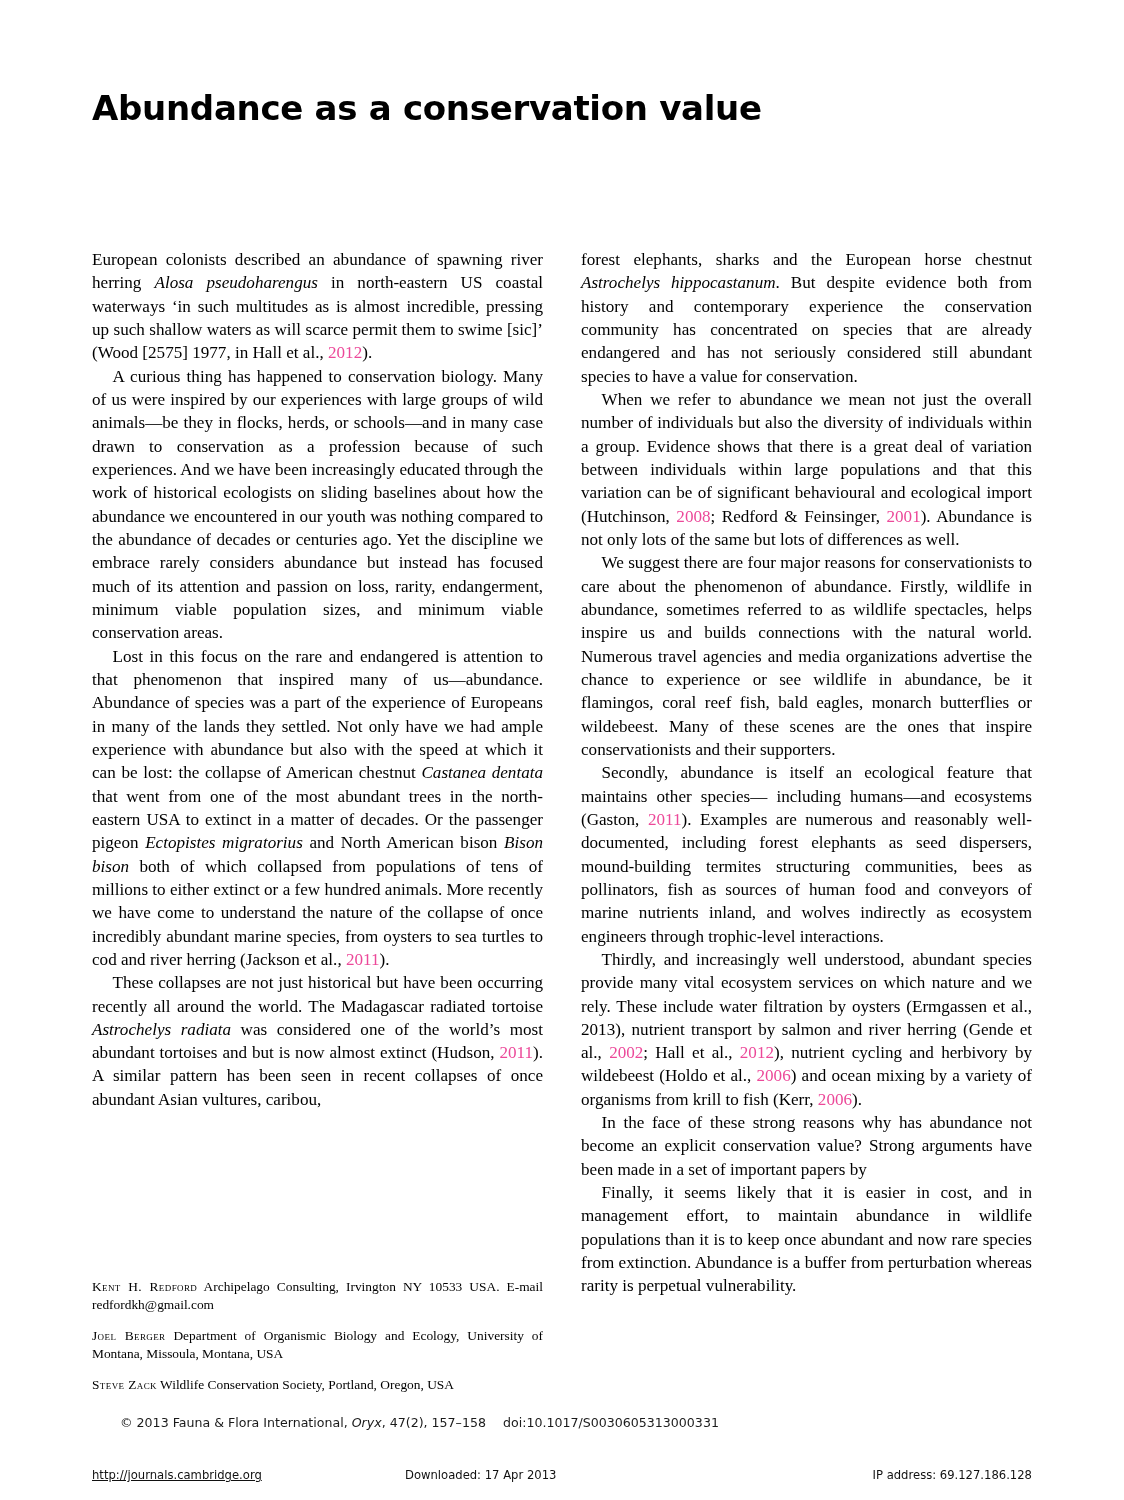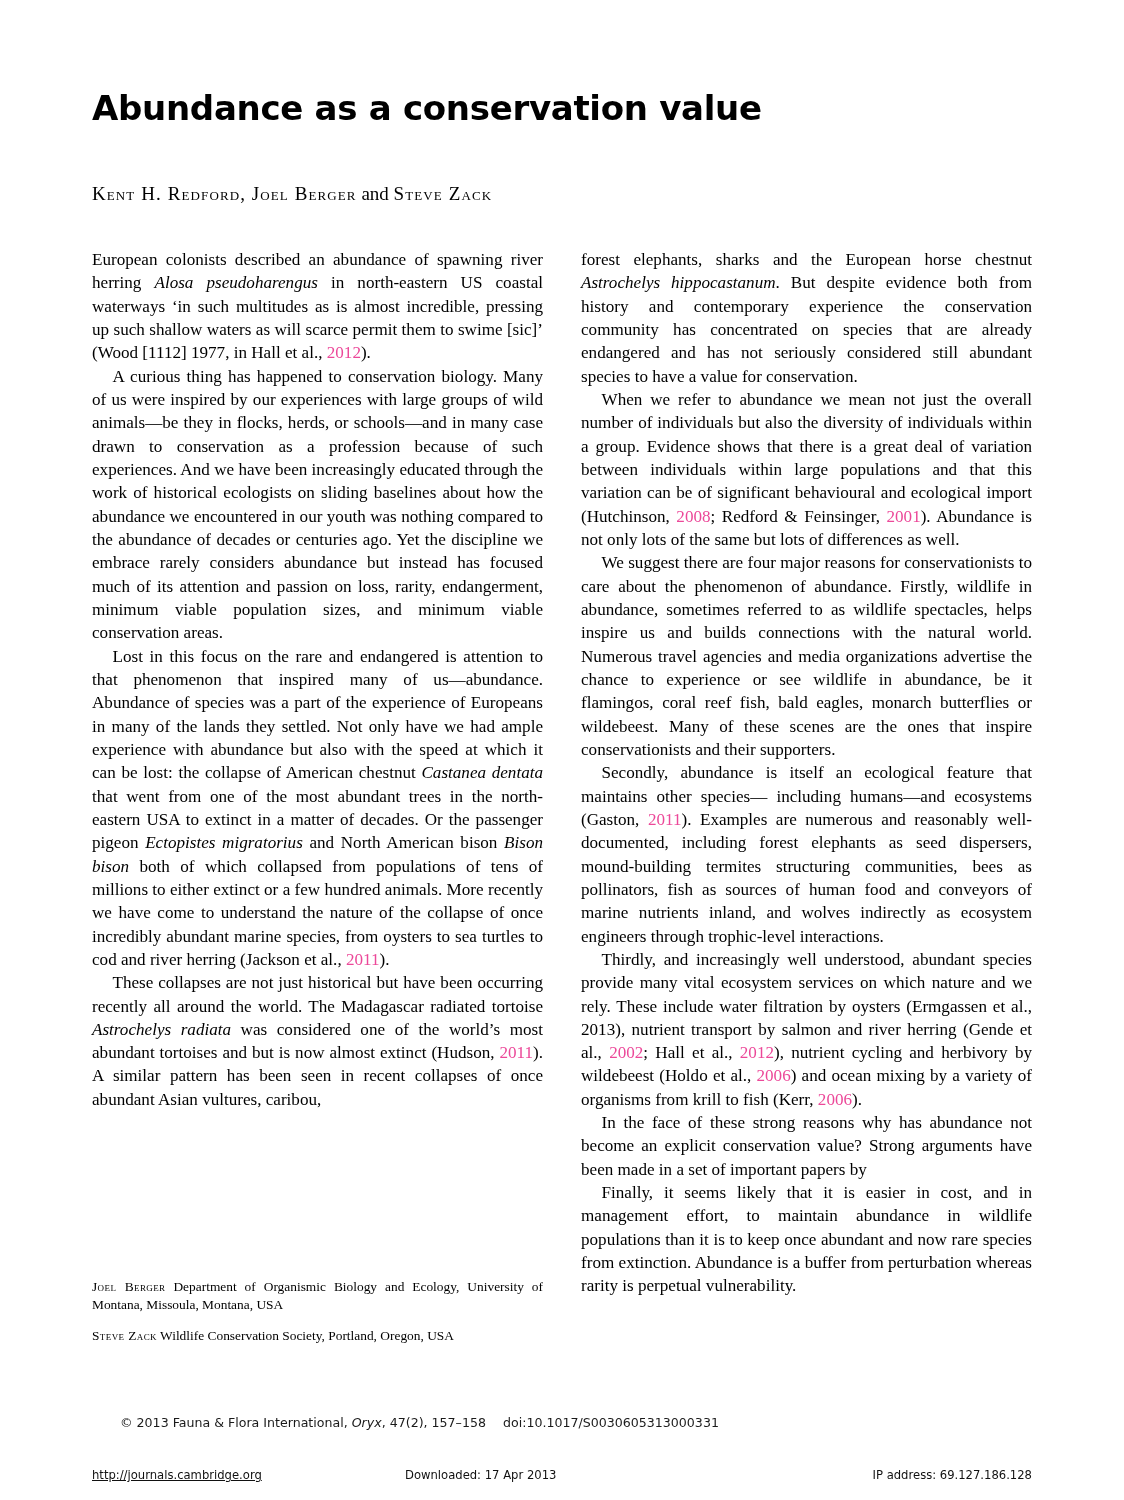--- a/index.html
+++ b/index.html
@@ -168,26 +168,25 @@
     right: 0; top: 0;
   }
 </style>
 </head>
 <body>
 
 <div class="page">
 
   <h1 class="title">Abundance as a conservation value</h1>
 
-  <p class="byline"><span>Kent H. Redford, Joel Berger</span><span class="conj"> and </span><span>Steve Zack</span></p>
 
   <div class="columns">
 
     <div class="col">
-      <p><span>European colonists described an abundance of spawning river herring </span><i>Alosa pseudoharengus</i><span> in north-eastern US coastal waterways ‘in such multitudes as is almost incredible, pressing up such shallow waters as will scarce permit them to swime [sic]’ (Wood [1112] 1977, in Hall et al., </span><span class="cite">2012</span><span>).</span></p>
+      <p><span>European colonists described an abundance of spawning river herring </span><i>Alosa pseudoharengus</i><span> in north-eastern US coastal waterways ‘in such multitudes as is almost incredible, pressing up such shallow waters as will scarce permit them to swime [sic]’ (Wood [2575] 1977, in Hall et al., </span><span class="cite">2012</span><span>).</span></p>
 
       <p class="indent">A curious thing has happened to conservation biology. Many of us were inspired by our experiences with large groups of wild animals—be they in flocks, herds, or schools—and in many case drawn to conservation as a profession because of such experiences. And we have been increasingly educated through the work of historical ecologists on sliding baselines about how the abundance we encountered in our youth was nothing compared to the abundance of decades or centuries ago. Yet the discipline we embrace rarely considers abundance but instead has focused much of its attention and passion on loss, rarity, endangerment, minimum viable population sizes, and minimum viable conservation areas.</p>
 
       <p class="indent"><span>Lost in this focus on the rare and endangered is attention to that phenomenon that inspired many of us—abundance. Abundance of species was a part of the experience of Europeans in many of the lands they settled. Not only have we had ample experience with abundance but also with the speed at which it can be lost: the collapse of American chestnut </span><i>Castanea dentata</i><span> that went from one of the most abundant trees in the north-eastern USA to extinct in a matter of decades. Or the passenger pigeon </span><i>Ectopistes migratorius</i><span> and North American bison </span><i>Bison bison</i><span> both of which collapsed from populations of tens of millions to either extinct or a few hundred animals. More recently we have come to understand the nature of the collapse of once incredibly abundant marine species, from oysters to sea turtles to cod and river herring (Jackson et al., </span><span class="cite">2011</span><span>).</span></p>
 
       <p class="indent"><span>These collapses are not just historical but have been occurring recently all around the world. The Madagascar radiated tortoise </span><i>Astrochelys radiata</i><span> was considered one of the world’s most abundant tortoises and but is now almost extinct (Hudson, </span><span class="cite">2011</span><span>). A similar pattern has been seen in recent collapses of once abundant Asian vultures, caribou,</span></p>
     </div>
 
     <div class="col">
       <p><span>forest elephants, sharks and the European horse chestnut </span><i>Astrochelys hippocastanum</i><span>. But despite evidence both from history and contemporary experience the conservation community has concentrated on species that are already endangered and has not seriously considered still abundant species to have a value for conservation.</span></p>
@@ -200,20 +199,21 @@
 
       <p class="indent"><span>Thirdly, and increasingly well understood, abundant species provide many vital ecosystem services on which nature and we rely. These include water filtration by oysters (Ermgassen et al., 2013), nutrient transport by salmon and river herring (Gende et al., </span><span class="cite">2002</span><span>; Hall et al., </span><span class="cite">2012</span><span>), nutrient cycling and herbivory by wildebeest (Holdo et al., </span><span class="cite">2006</span><span>) and ocean mixing by a variety of organisms from krill to fish (Kerr, </span><span class="cite">2006</span><span>).</span></p>
 
       <p class="indent">In the face of these strong reasons why has abundance not become an explicit conservation value? Strong arguments have been made in a set of important papers by</p>
 
       <p class="indent">Finally, it seems likely that it is easier in cost, and in management effort, to maintain abundance in wildlife populations than it is to keep once abundant and now rare species from extinction. Abundance is a buffer from perturbation whereas rarity is perpetual vulnerability.</p>
     </div>
   </div>
 
   <div class="footnotes">
+    <p><span class="sc">Kent H. Redford</span><span> Archipelago Consulting, Irvington NY 10533 USA. E-mail redfordkh@gmail.com</span></p>
     <p><span class="sc">Joel Berger</span><span> Department of Organismic Biology and Ecology, University of Montana, Missoula, Montana, USA</span></p>
     <p><span class="sc">Steve Zack</span><span> Wildlife Conservation Society, Portland, Oregon, USA</span></p>
   </div>
 
   <div class="copyright"><span>© 2013 Fauna &amp; Flora International, </span><i>Oryx</i><span>, 47(2), 157–158</span><span class="doi">doi:10.1017/S0030605313000331</span></div>
 
   <div class="cj-logo">
     <div class="cam">Cambridge</div>
     <div class="jour">JOURNALS</div>
   </div>

